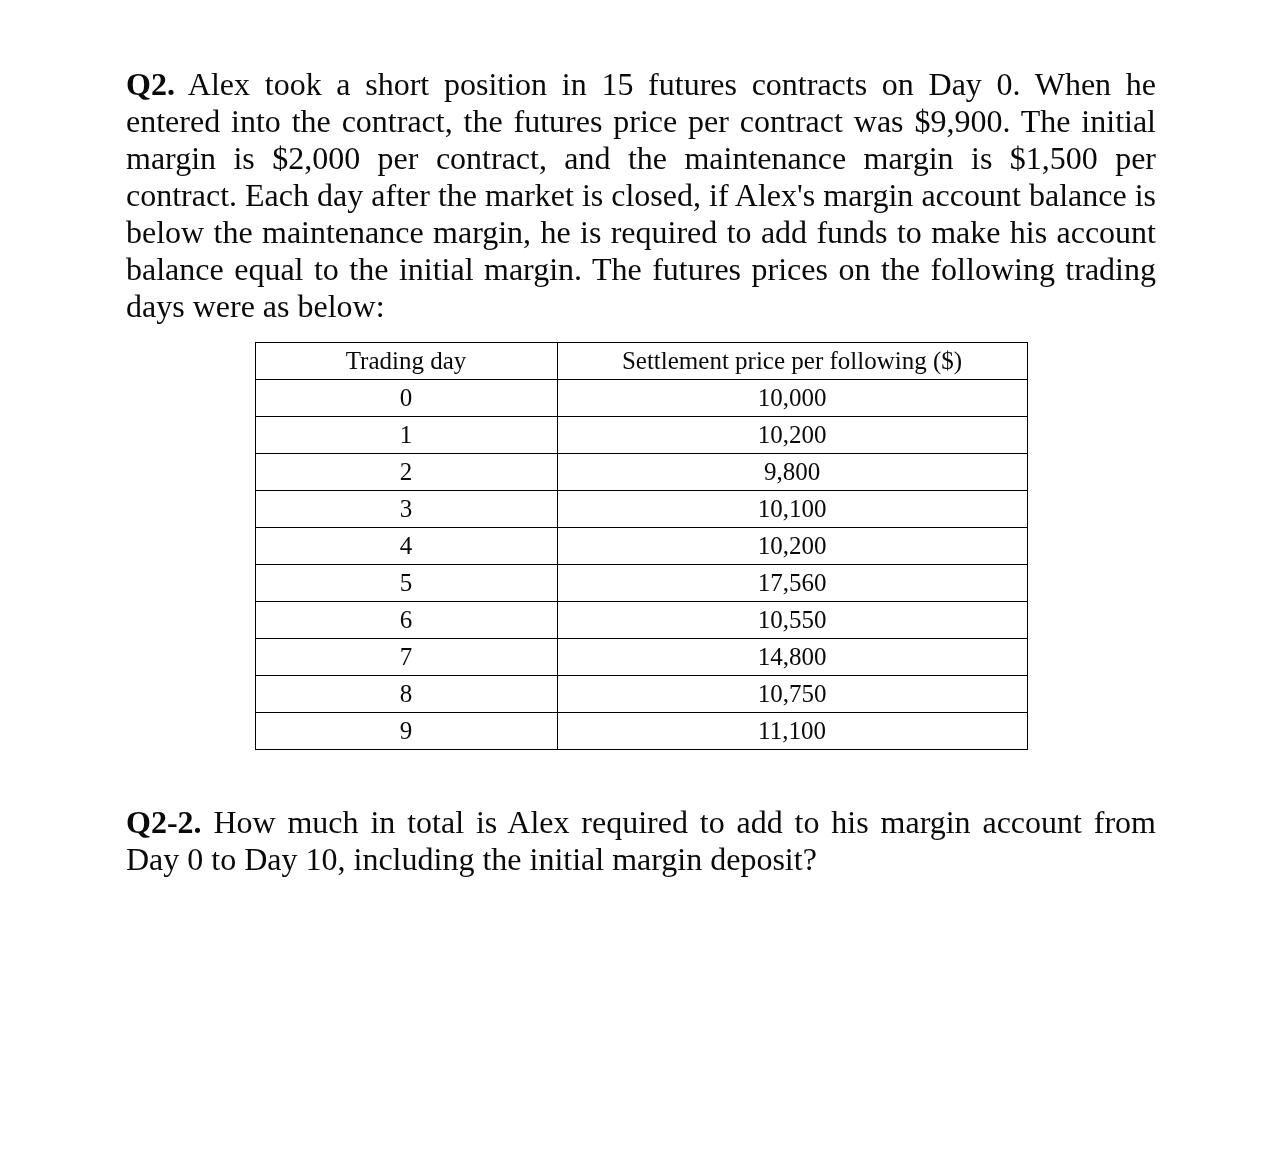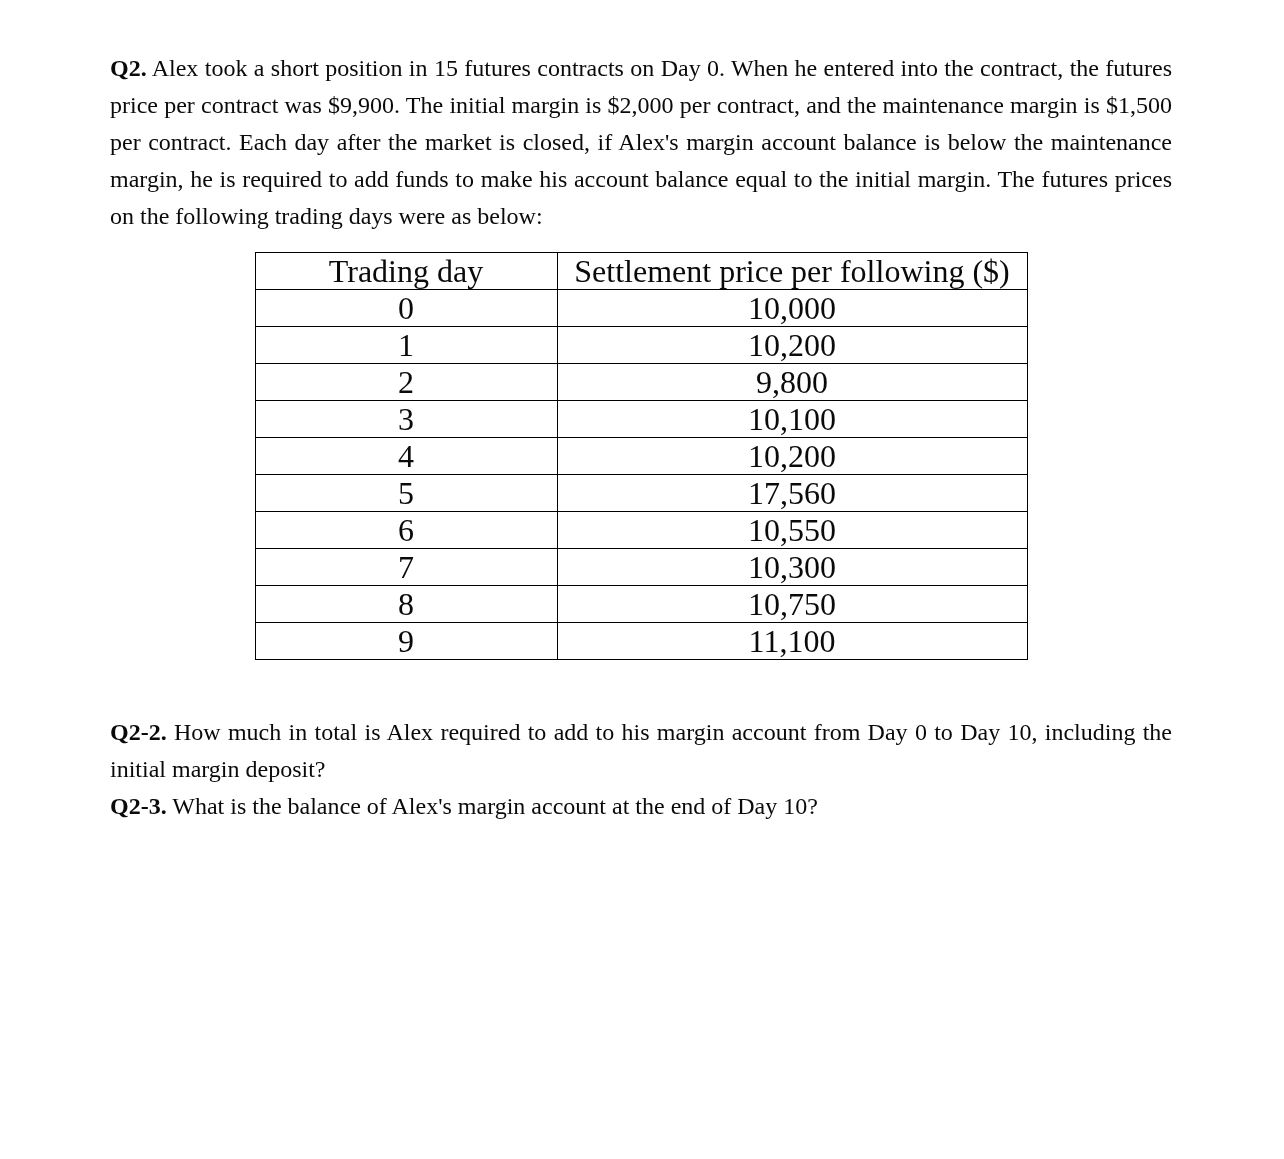--- a/index.html
+++ b/index.html
@@ -14,35 +14,35 @@
     color: #0a0a0a;
     box-sizing: border-box;
   }
   .page {
     box-sizing: border-box;
     width: 1284px;
     height: 1159px;
     padding: 50px 112px 0 110px;
   }
   p.para {
-    margin: 0;
-    font-size: 24px;
+    margin: 16px;
+    font-size: 32px;
     line-height: 37px;
     text-align: justify;
     text-justify: inter-word;
   }
   .qlabel {
     font-weight: bold;
   }
   table.price-table {
     border-collapse: collapse;
     margin: 17px auto 17px auto;
     table-layout: fixed;
     width: 772px;
-    font-size: 32px;
+    font-size: 25px;
   }
   table.price-table td, table.price-table th {
     border: 1px solid #000000;
     text-align: center;
     vertical-align: middle;
     font-weight: normal;
     padding: 0;
     height: 36px;
     line-height: 36px;
     overflow: hidden;
@@ -97,36 +97,34 @@
       <tr>
         <td>5</td>
         <td>17,560</td>
       </tr>
       <tr>
         <td>6</td>
         <td>10,550</td>
       </tr>
       <tr>
         <td>7</td>
-        <td>10,300</td>
+        <td>14,800</td>
       </tr>
       <tr>
         <td>8</td>
         <td>10,750</td>
       </tr>
       <tr>
         <td>9</td>
         <td>11,100</td>
       </tr>
     </tbody>
   </table>
 
   <div class="questions">
 
     <p class="para"><span class="qlabel">Q2-2.</span>
       <span>How much in total is Alex required to add to his margin account from Day 0 to Day 10, including the initial margin deposit?</span></p>
 
-    <p class="para"><span class="qlabel">Q2-3.</span>
-      <span>What is the balance of Alex's margin account at the end of Day 10?</span></p>
 
   </div>
 
 </div>
 
 </body></html>

